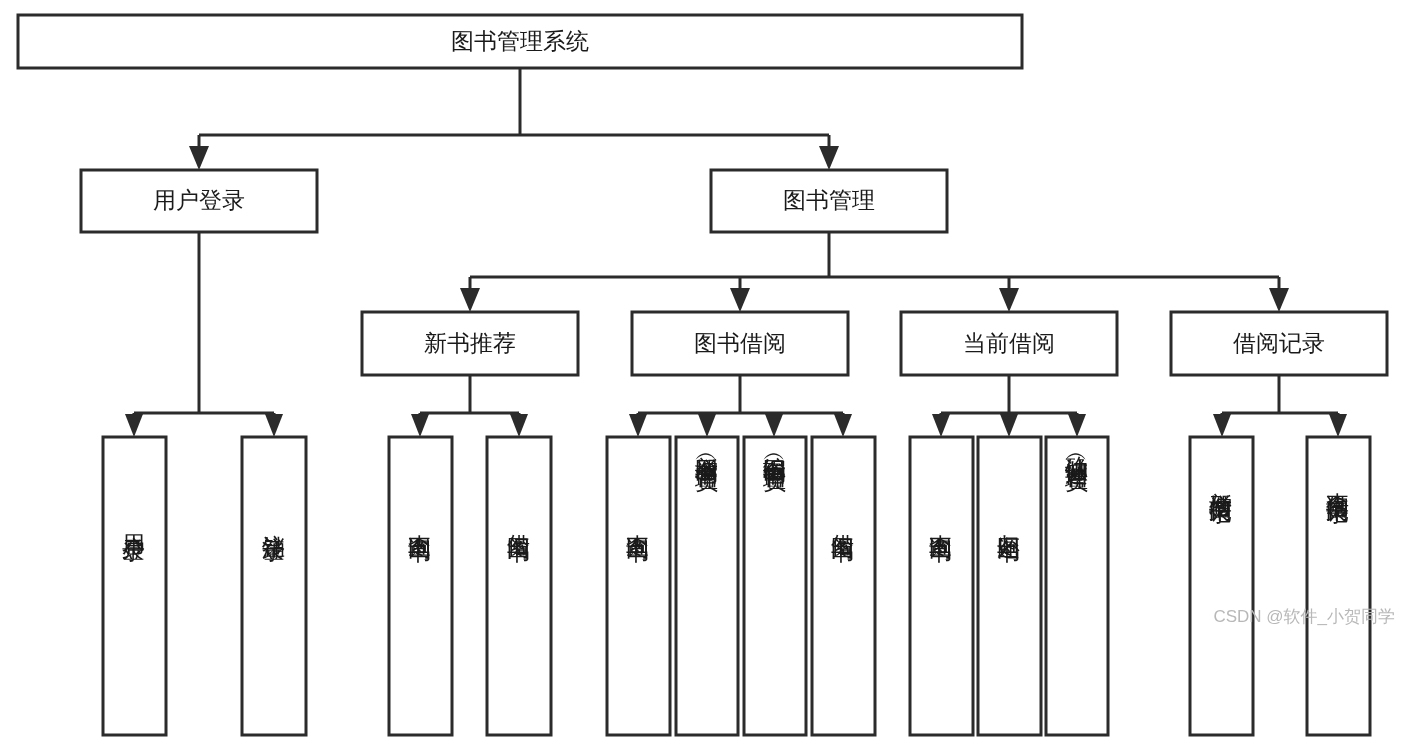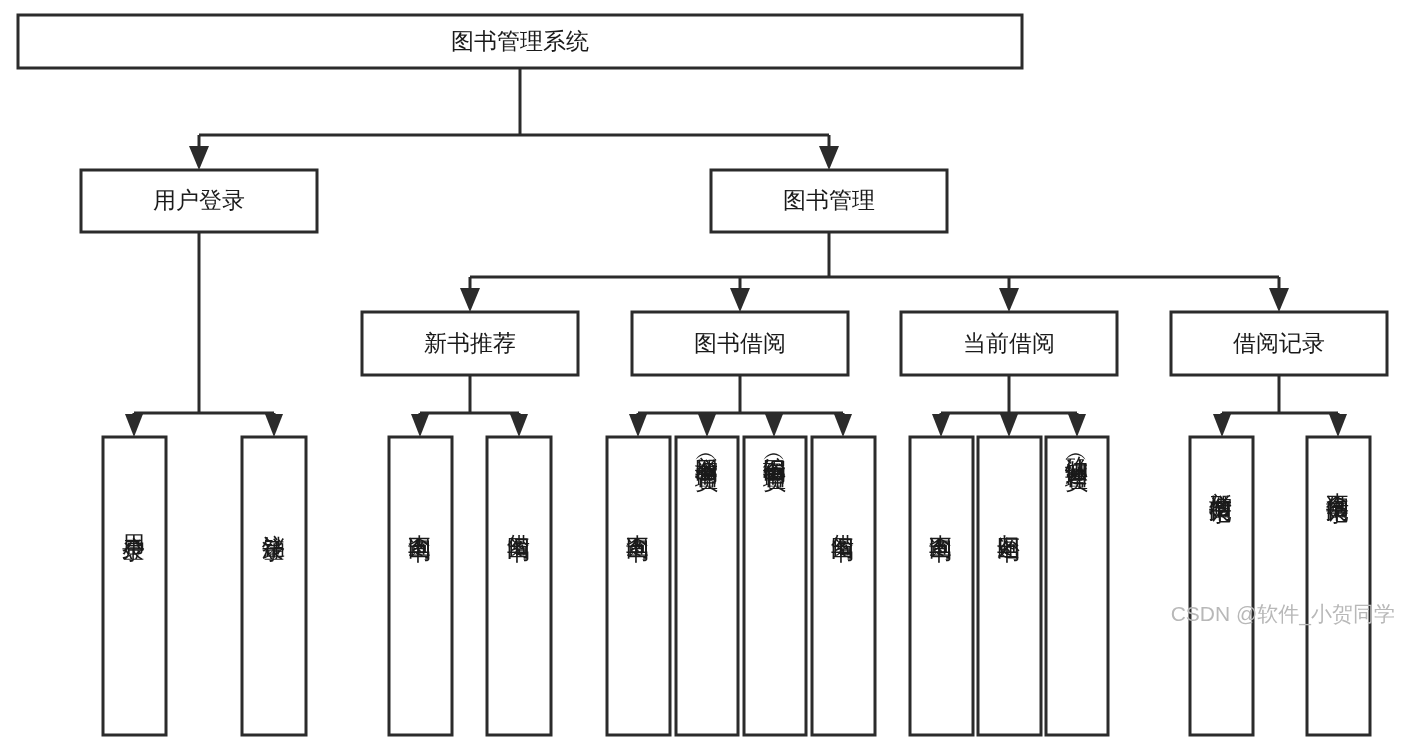--- a/index.html
+++ b/index.html
@@ -56,21 +56,21 @@
     writing-mode: vertical-rl;
     text-orientation: upright;
     text-anchor: middle;
     letter-spacing: 2px;
   }
   .watermark {
     position: absolute;
     right: 10px;
     bottom: 6px;
     font-family: "Liberation Sans", "DejaVu Sans", sans-serif;
-    font-size: 21px;
+    font-size: 17px;
     color: #b8b8b8;
     white-space: nowrap;
     user-select: none;
     pointer-events: none;
   }
 </style>
 </head>
 <body>
 
 <div id="diagram-root">

